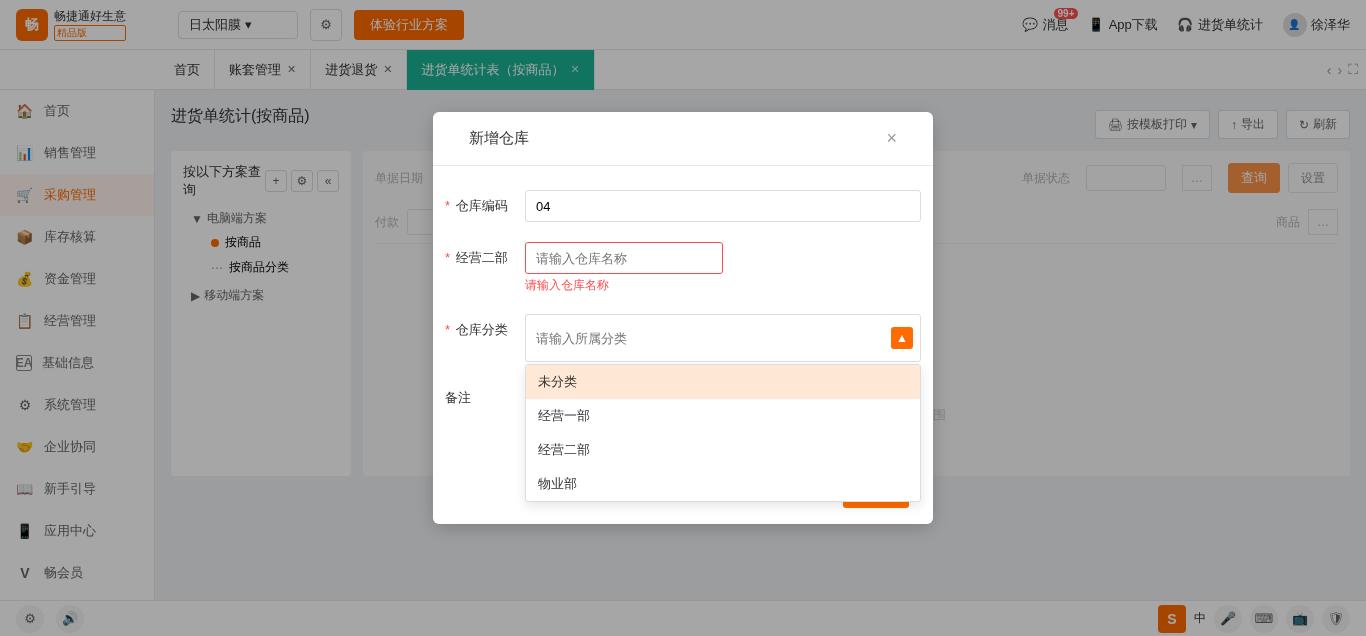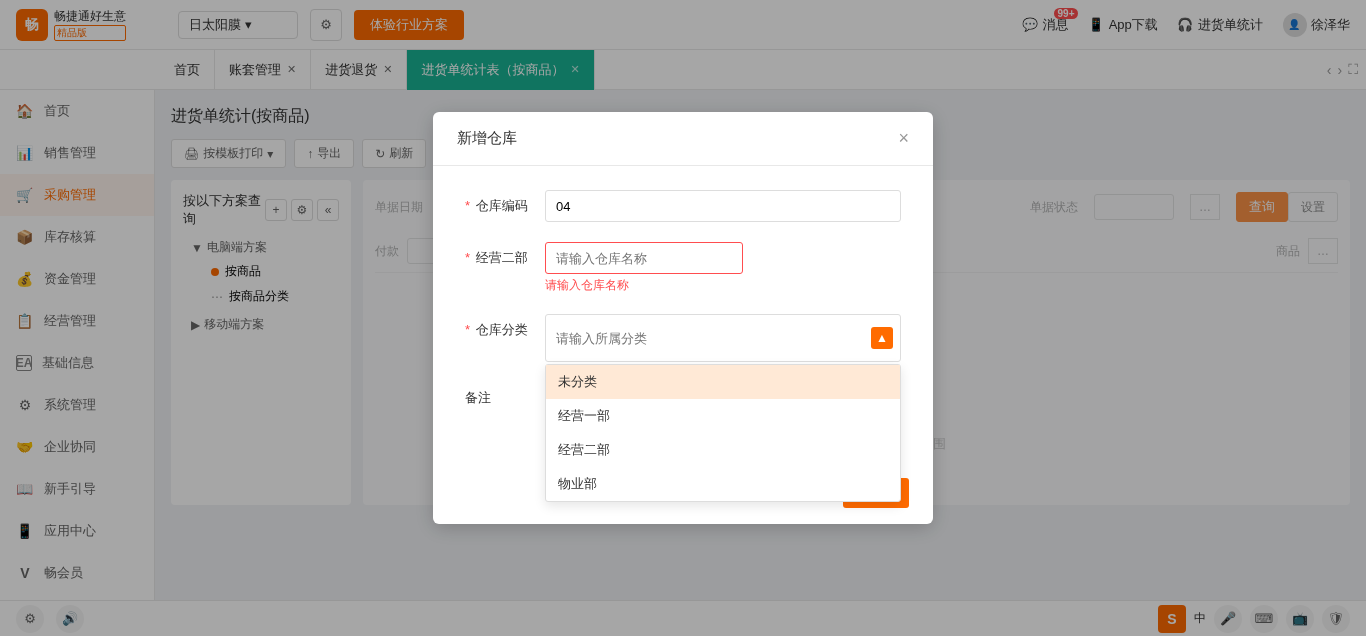--- a/index.html
+++ b/index.html
@@ -141,26 +141,26 @@
     
     .dialog {
       background: #fff;
       border-radius: 6px;
       width: 500px;
       box-shadow: 0 4px 20px rgba(0,0,0,0.2);
       position: relative;
     }
     .dialog-header {
       display: flex; align-items: center; justify-content: space-between;
-      padding: 16px 24px;
+      padding: 16px 36px;
       border-bottom: 1px solid #e8e8e8;
     }
     .dialog-title { font-size: 15px; color: #333; font-weight: 500; }
     .dialog-close { cursor: pointer; color: #999; font-size: 18px; }
-    .dialog-body { padding: 24px 32px 0; }
+    .dialog-body { padding: 24px 12px 0; }
     .form-group { display: flex; align-items: flex-start; margin-bottom: 20px; }
     .form-label { width: 80px; flex-shrink: 0; font-size: 13px; color: #333; padding-top: 7px; }
     .required { color: #ff4d4f; margin-right: 2px; }
     .form-input {
       flex: 1;
       height: 32px; border: 1px solid #ddd; border-radius: 3px;
       padding: 0 10px; font-size: 13px; outline: none;
     }
     .form-input.error { border-color: #ff4d4f; }
     .error-msg { color: #ff4d4f; font-size: 12px; margin-top: 3px; }
@@ -324,21 +324,21 @@
       <span>应用中心</span>
     </div>
     <div class="sidebar-item">
       <span class="sidebar-icon" style="font-weight:bold;">V</span>
       <span>畅会员</span>
     </div>
     <div style="height:40px;"></div>
   </div>
 
   <div class="content-area">
-    <div style="display:flex;align-items:flex-start;justify-content:space-between;margin-bottom:12px;flex-direction:column;">
+    <div style="display:flex;align-items:flex-end;justify-content:space-between;margin-bottom:12px;">
       <h2 class="page-title">进货单统计(按商品)</h2>
       <div style="display:flex;gap:8px;align-items:center;">
         <button class="toolbar-btn">
           <span>🖨</span>
           <span>按模板打印</span>
           <span>▾</span>
         </button>
         <button class="toolbar-btn">
           <span>↑</span>
           <span>导出</span>
@@ -387,21 +387,21 @@
 
       <div style="flex:1;background:#fff;border-radius:4px;padding:12px;opacity:0.7;">
         <div style="display:flex;align-items:center;gap:16px;margin-bottom:8px;">
           <span style="font-size:12px;color:#999;">单据日期</span>
           <span style="font-size:12px;color:#ccc;">|</span>
           <span style="font-size:12px;color:#999;">付款状态</span>
           <div style="flex:1;"></div>
           <span style="font-size:12px;color:#999;">单据状态</span>
           <div style="width:80px;border:1px solid #ddd;border-radius:3px;height:26px;"></div>
           <div style="width:30px;height:26px;border:1px solid #ddd;display:flex;align-items:center;justify-content:center;font-size:12px;color:#999;">…</div>
-          <div style="display:flex;margin-left:auto;justify-content:space-between;">
+          <div style="display:flex;gap:8px;margin-left:auto;justify-content:space-between;">
             <button class="toolbar-btn primary">查询</button>
             <button class="toolbar-btn">设置</button>
           </div>
         </div>
         <div style="display:flex;align-items:center;gap:8px;padding:8px 0;border-bottom:1px solid #f0f0f0;">
           <span style="font-size:12px;color:#999;">付款</span>
           <div style="width:120px;height:26px;border:1px solid #ddd;border-radius:3px;"></div>
           <div style="flex:1;"></div>
           <span style="font-size:12px;color:#999;">商品</span>
           <div style="width:30px;height:26px;border:1px solid #ddd;display:flex;align-items:center;justify-content:center;font-size:12px;color:#999;">…</div>

